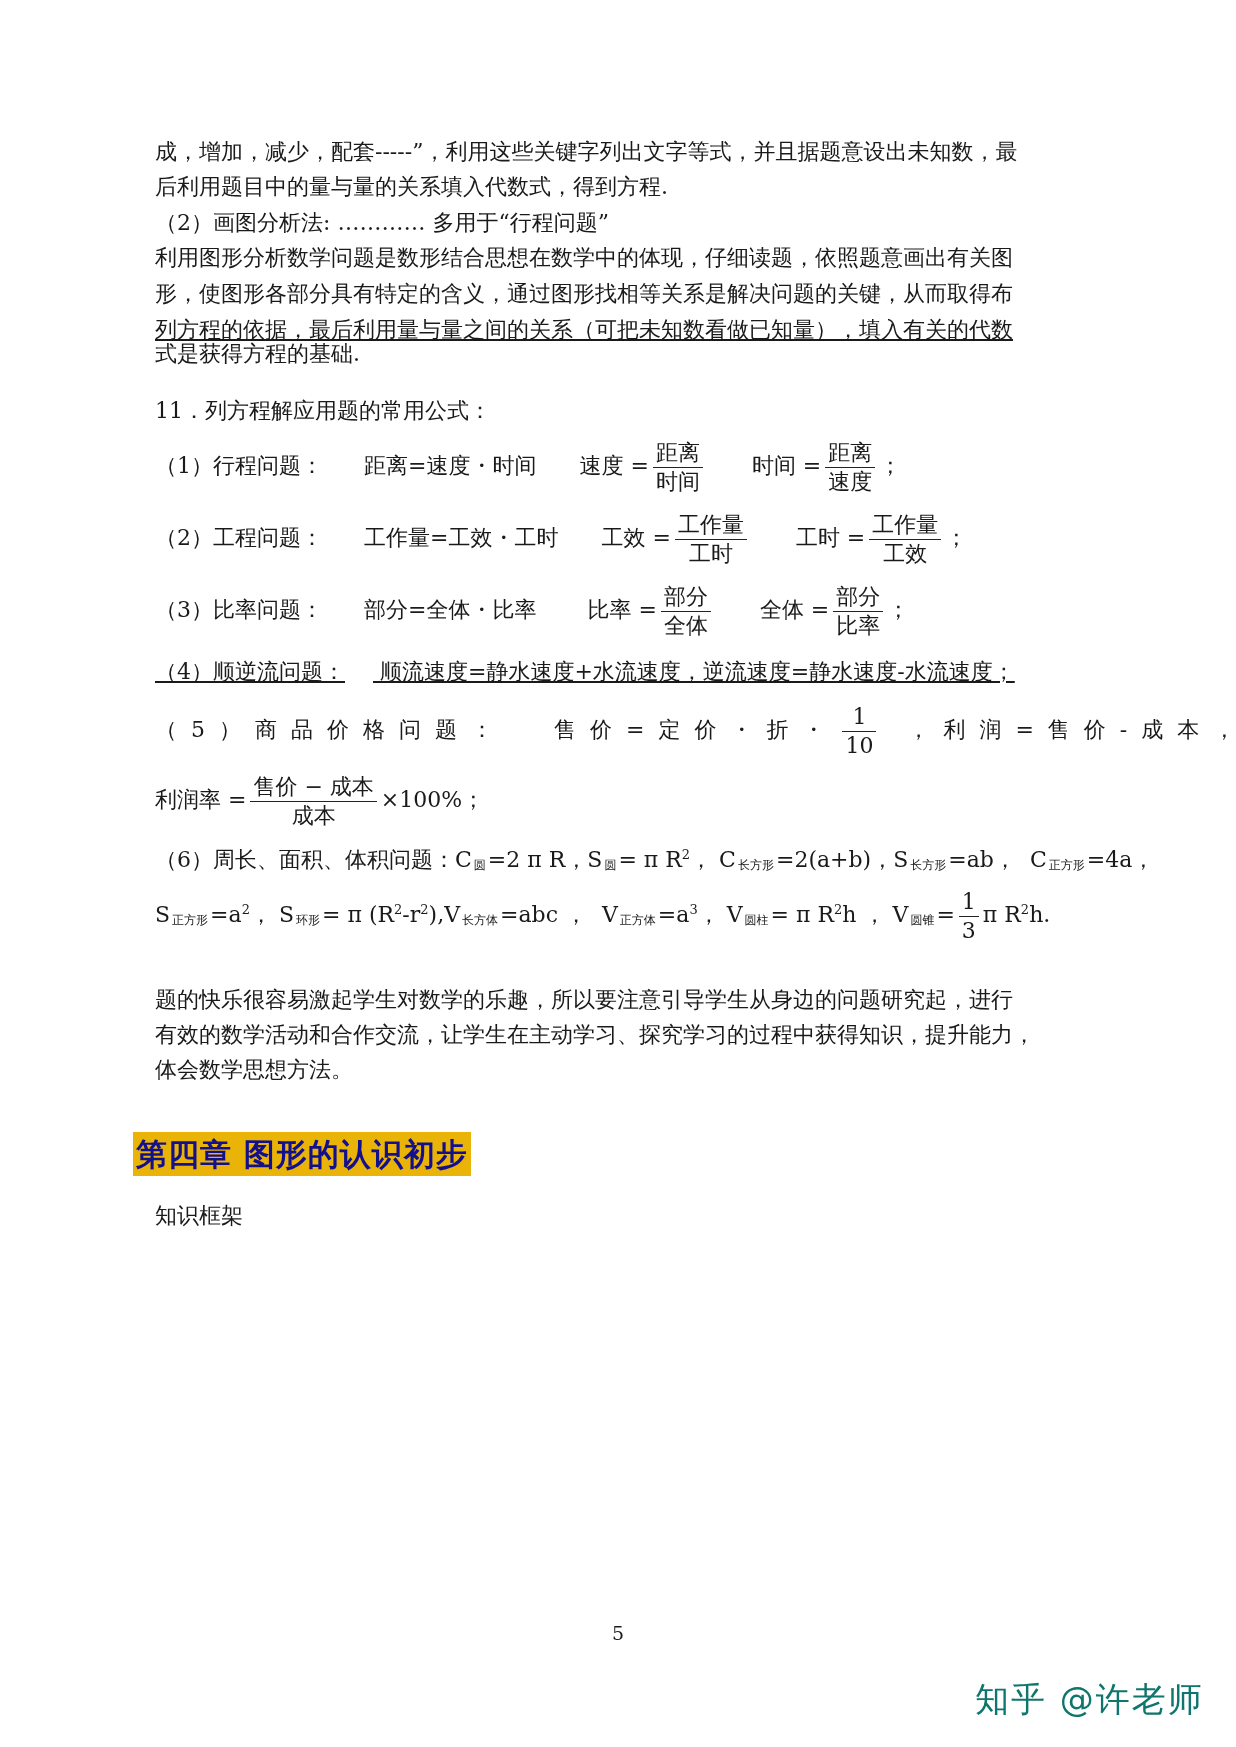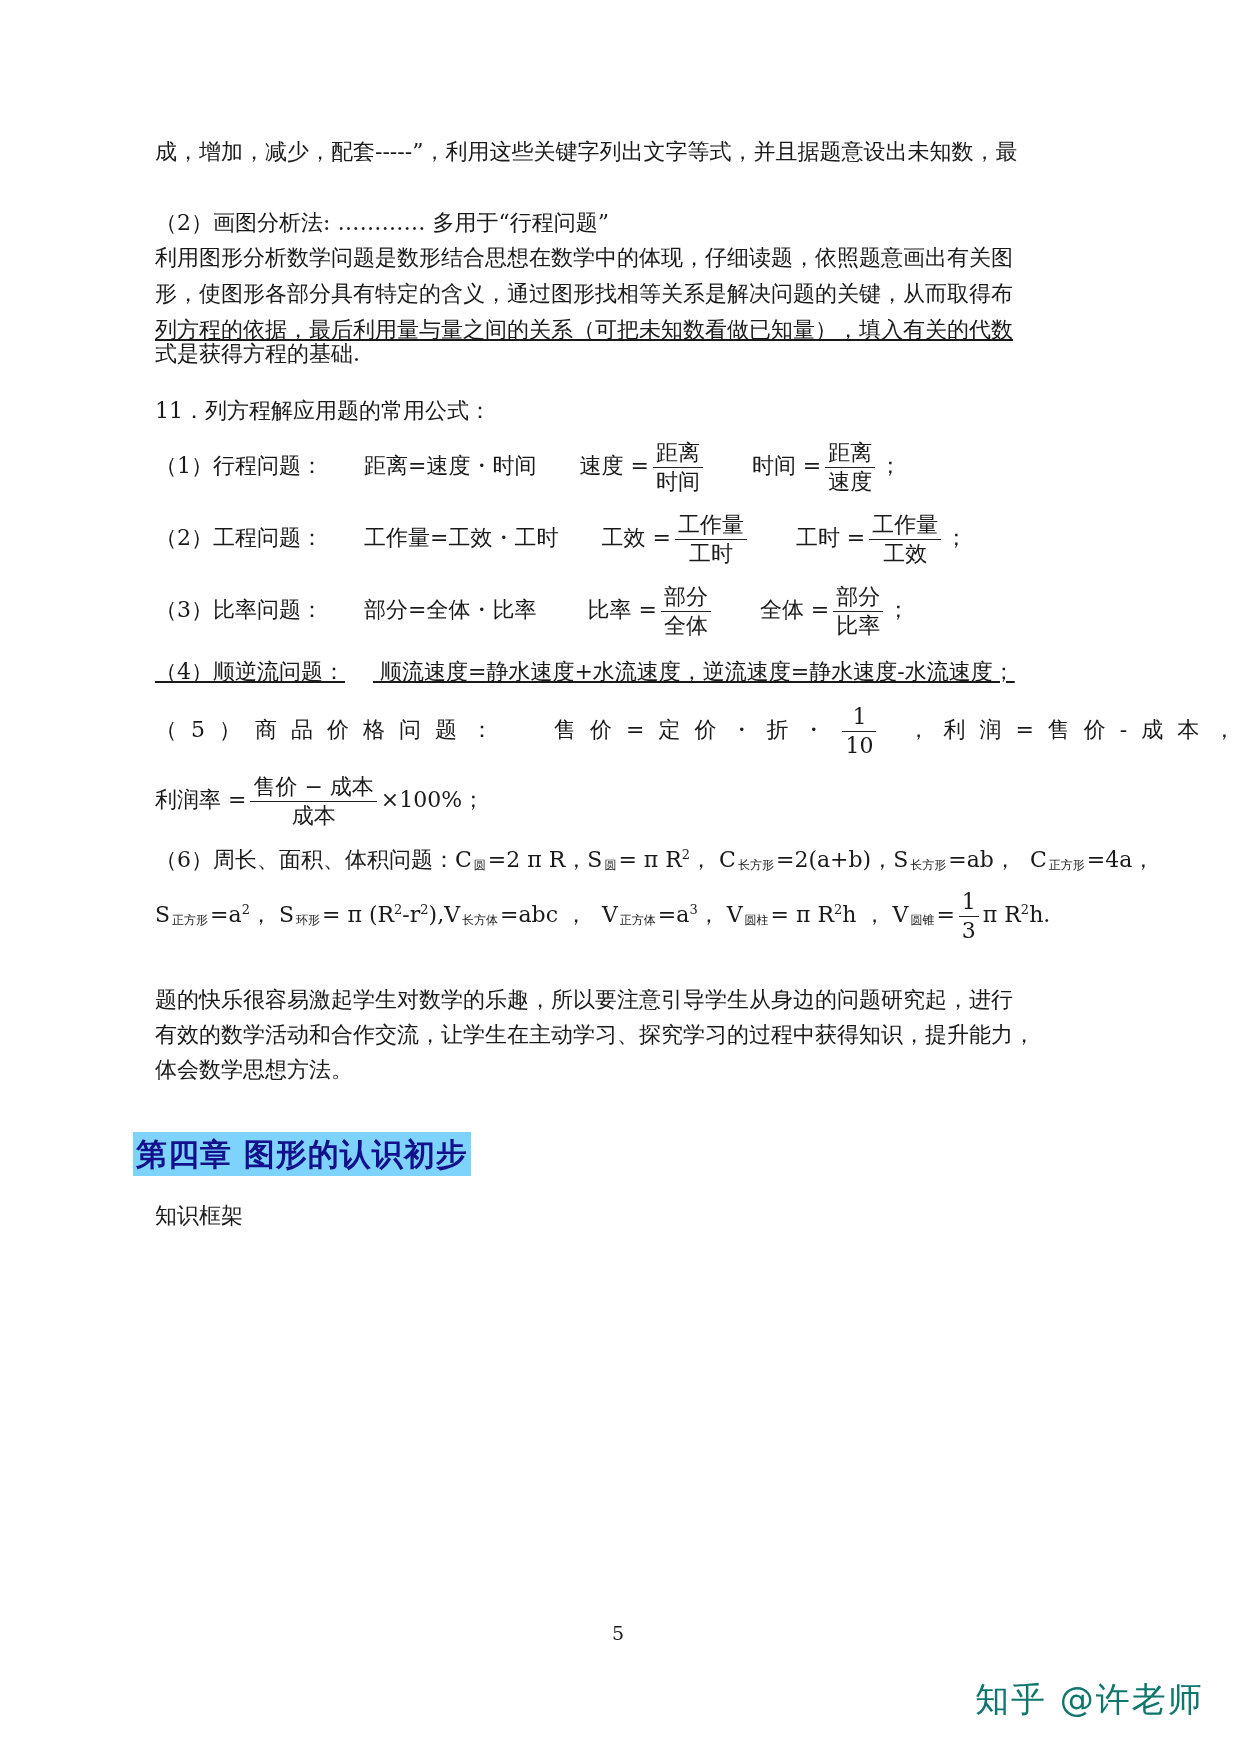--- a/index.html
+++ b/index.html
@@ -6,34 +6,35 @@
     body { width:1236px; height:1747px; position:relative; overflow:hidden;
       font-family:"DejaVu Serif","Liberation Serif",serif; color:#1a1a1a; }
     .page { position:absolute; left:0; top:0; width:1236px; height:1747px; }
     .line { position:absolute; left:135px; font-size:22px; line-height:30px; white-space:nowrap;margin-left:20px; }
     .frac { display:inline-block; vertical-align:middle; text-align:center; margin:0 4px; }
     .frac .num { display:block; padding:0 3px; line-height:28px; }
     .frac .den { display:block; padding:0 3px; line-height:28px; border-top:1.5px solid #222; }
     .sub { font-size:12px; vertical-align:-2px; margin:0 2px; }
     sup { font-size:13px; }
     .gap { display:inline-block; }
-    .heading { position:absolute; left:133px; top:1132px; background:#7dd3fc;
+    .heading { position:absolute; left:133px; top:1132px; background:#eab308;
       color:#12108c; font-family:"DejaVu Sans","Liberation Sans",sans-serif;
       font-weight:bold; font-size:31px; line-height:44px; padding:0 3px; letter-spacing:1px; }
     .pagenum { position:absolute; left:612px; top:1622px; font-size:19px; }
     .watermark { position:absolute; left:975px; top:1677px; font-size:34px; color:#0f766e;
       font-family:"DejaVu Sans","Liberation Sans",sans-serif; letter-spacing:2px; }
     .spaced { letter-spacing:14px; }
   </style>
 </head>
 <body>
 
 <div class="page">
 
   <div class="line" style="top:137px;">成，增加，减少，配套-----”，利用这些关键字列出文字等式，并且据题意设出未知数，最</div>
+  <div class="line" style="top:172px;">后利用题目中的量与量的关系填入代数式，得到方程.</div>
 
   <div class="line" style="top:208px;">（2）画图分析法: ………… 多用于“行程问题”</div>
   <div class="line" style="top:243px;">利用图形分析数学问题是数形结合思想在数学中的体现，仔细读题，依照题意画出有关图</div>
   <div class="line" style="top:279px;">形，使图形各部分具有特定的含义，通过图形找相等关系是解决问题的关键，从而取得布</div>
   <div class="line" style="top:315px;text-decoration:underline;">列方程的依据，最后利用量与量之间的关系（可把未知数看做已知量），填入有关的代数</div>
   <div class="line" style="top:339px;">式是获得方程的基础.</div>
 
   <div class="line" style="top:396px;">11．列方程解应用题的常用公式：</div>
 
   <div class="line" style="top:436px; line-height:60px;">

